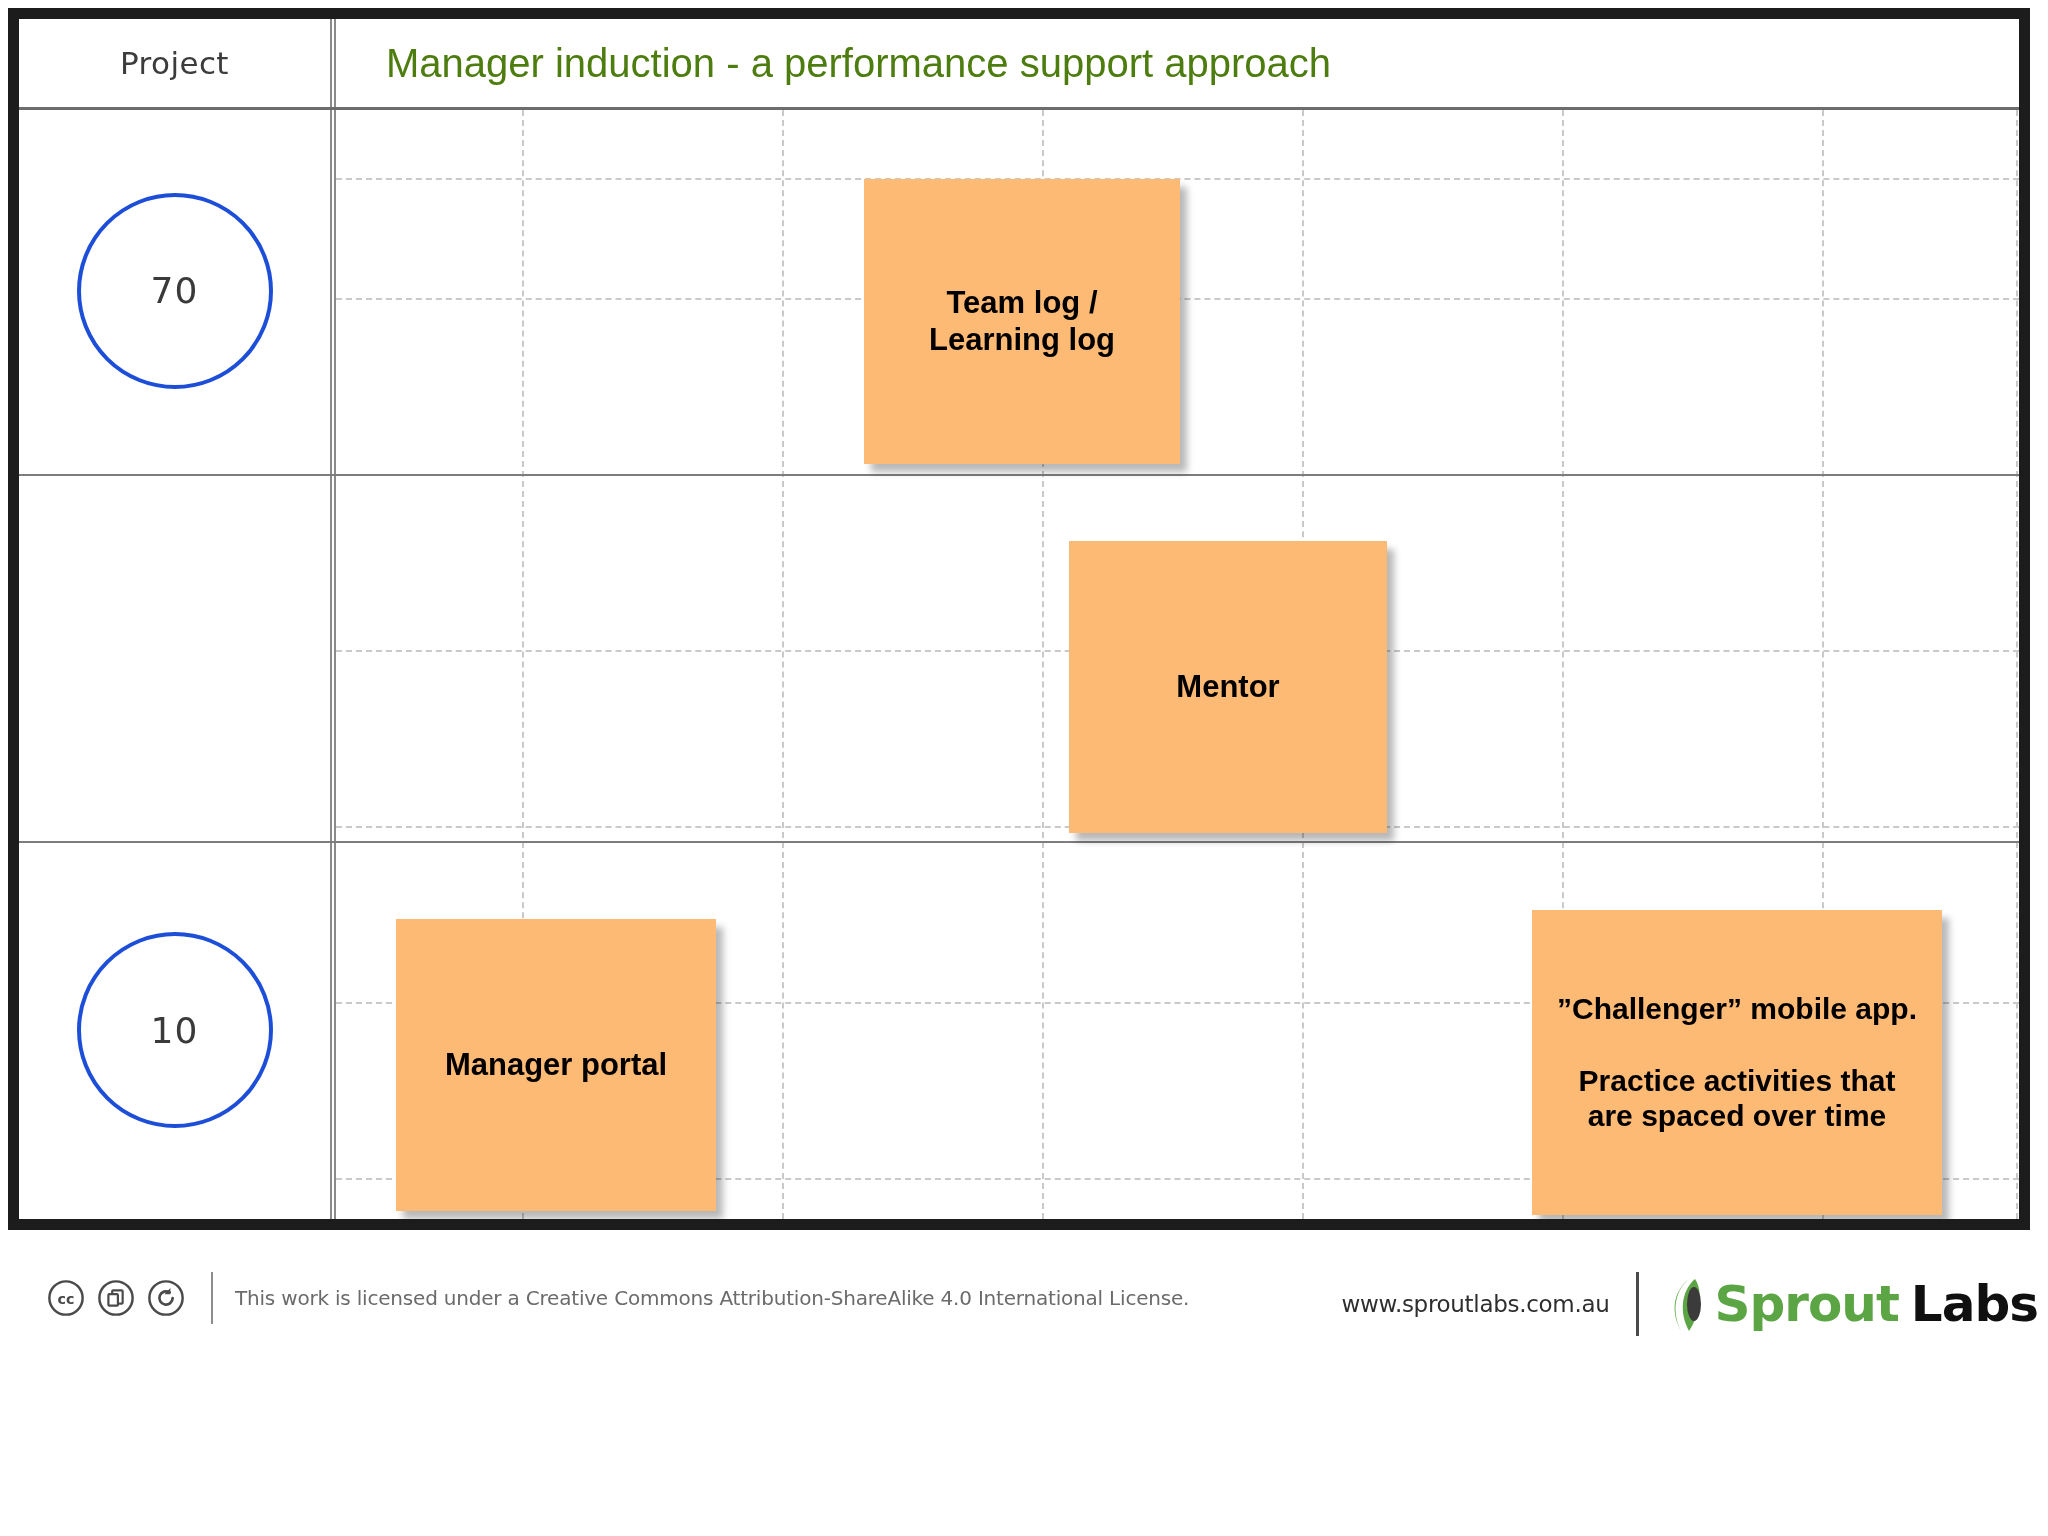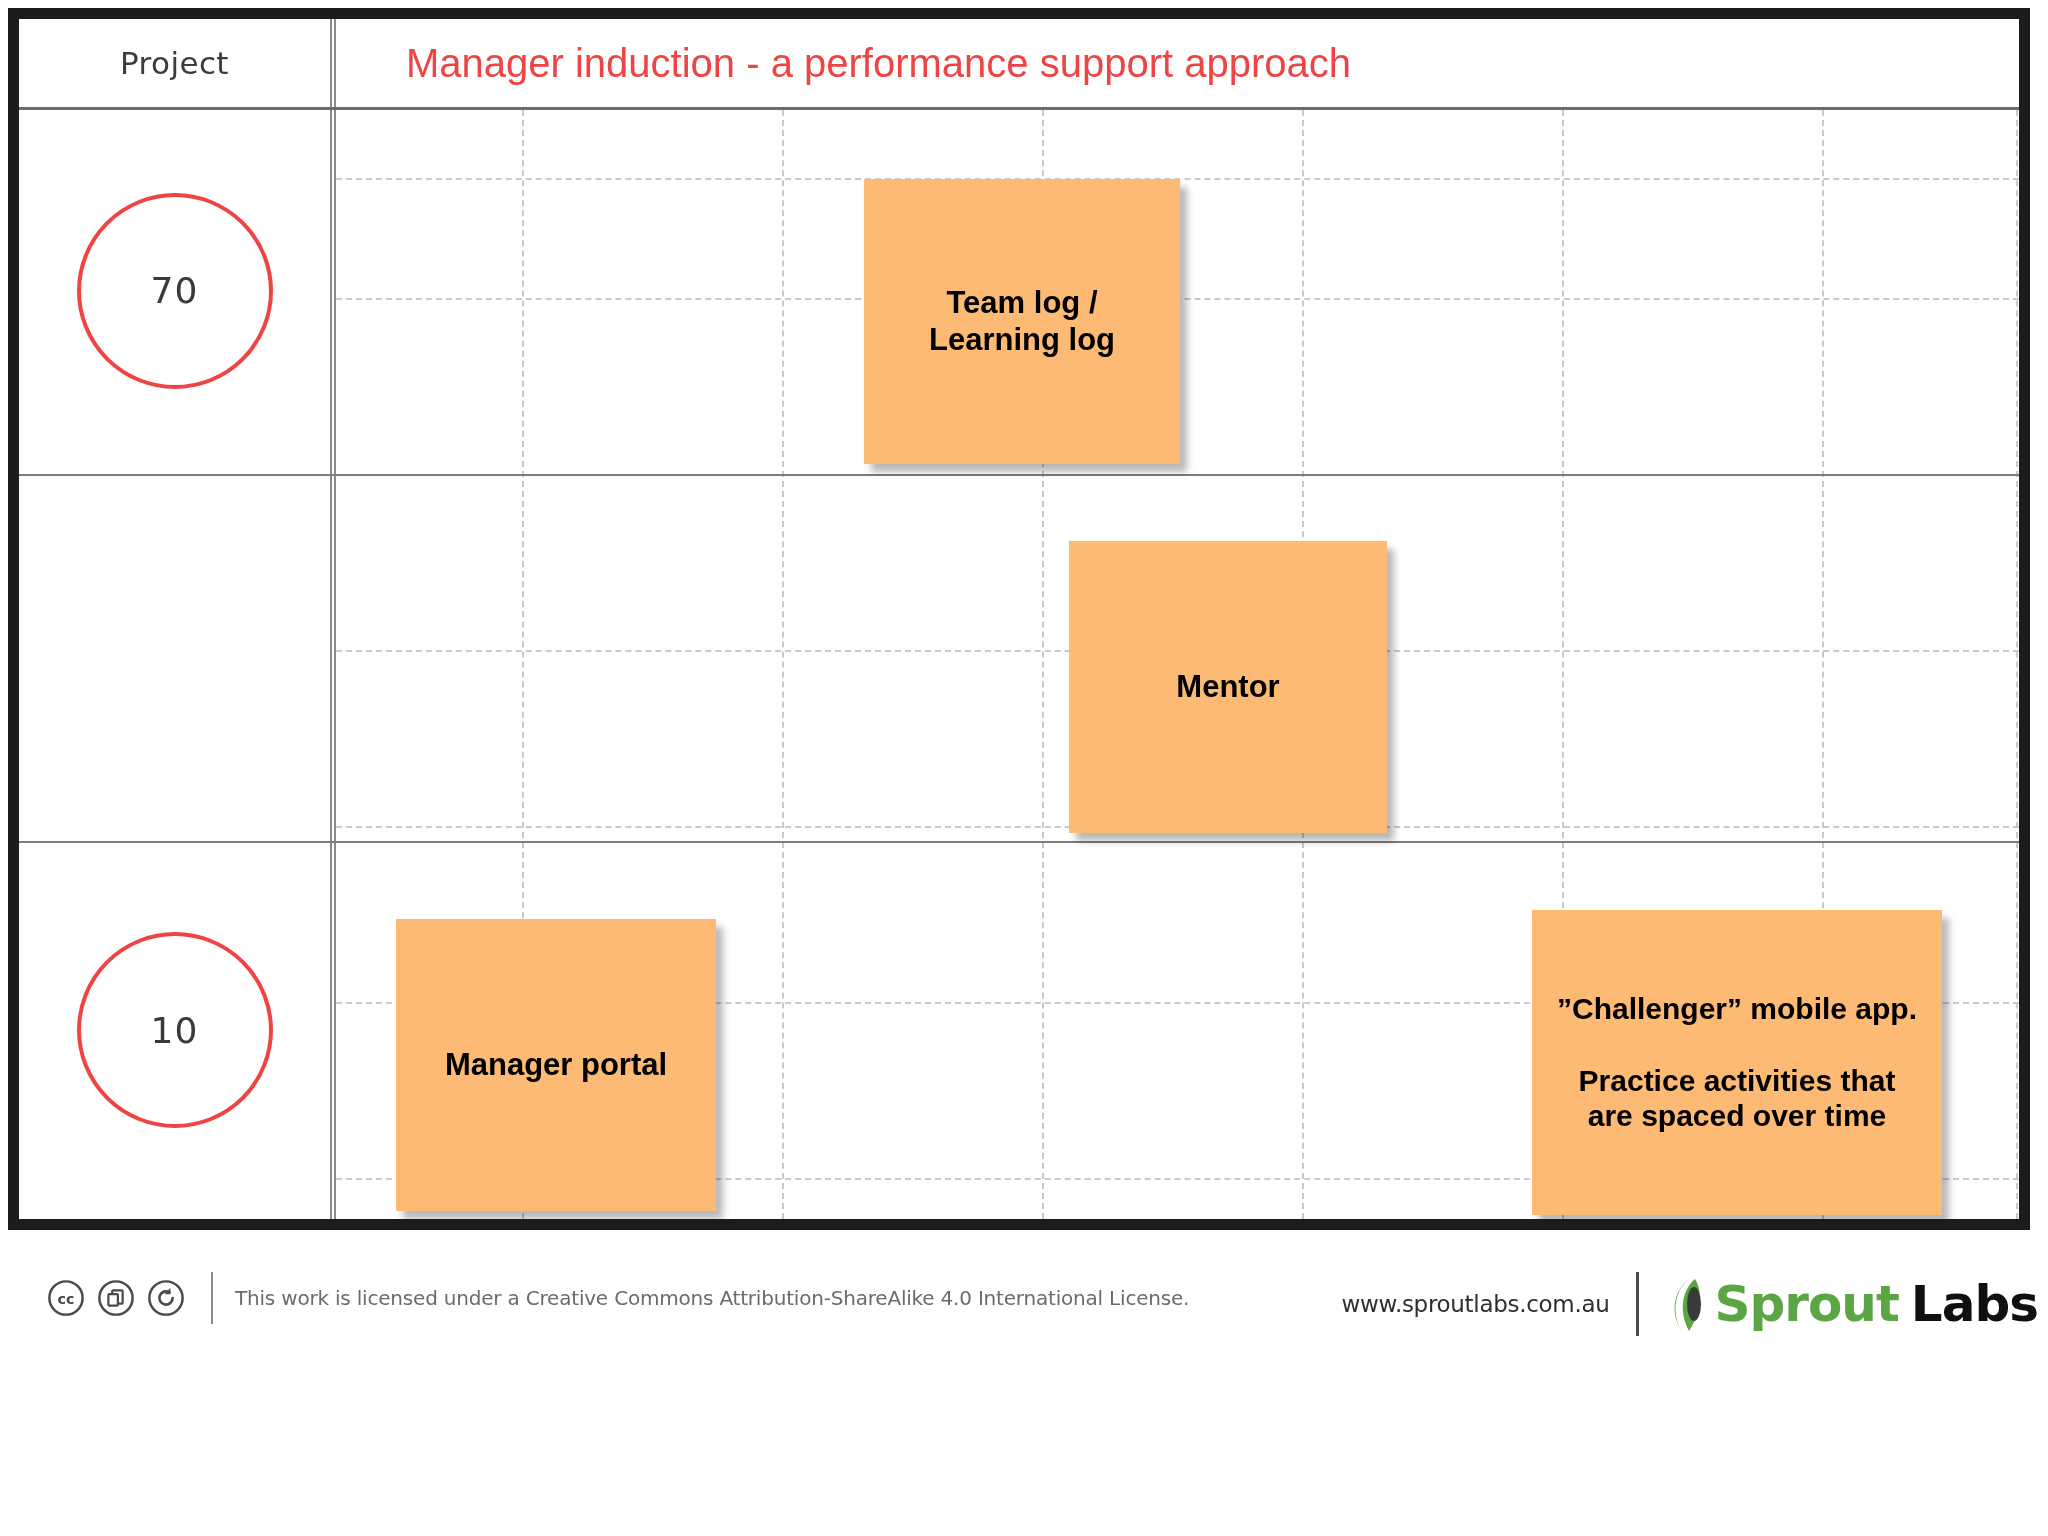--- a/index.html
+++ b/index.html
@@ -77,21 +77,21 @@
     position: absolute;
     left: 0;
     width: 311px;
     display: flex;
     align-items: center;
     justify-content: center;
   }
   .num-circle {
     width: 196px;
     height: 196px;
-    border: 4px solid #ef4444;
+    border: 4px solid #1d4ed8;
     border-radius: 50%;
     display: flex;
     align-items: center;
     justify-content: center;
     box-sizing: border-box;
   }
   .num-circle-text {
     font-size: 36px;
     color: #3a3a3a;
     font-family: "DejaVu Sans", sans-serif;
@@ -103,22 +103,22 @@
     position: absolute;
     left: 317px;
     top: 0;
     right: 0;
     height: 88px;
     display: flex;
     align-items: center;
   }
   #title-text {
     font-size: 40px;
-    color: #ef4444;
-    padding-left: 70px;
+    color: #4d7c0f;
+    padding-left: 50px;
     font-weight: 400;
     white-space: nowrap;
   }
 
   
   #grid-area {
     position: absolute;
     left: 317px;
     top: 91px;
     right: 0;

